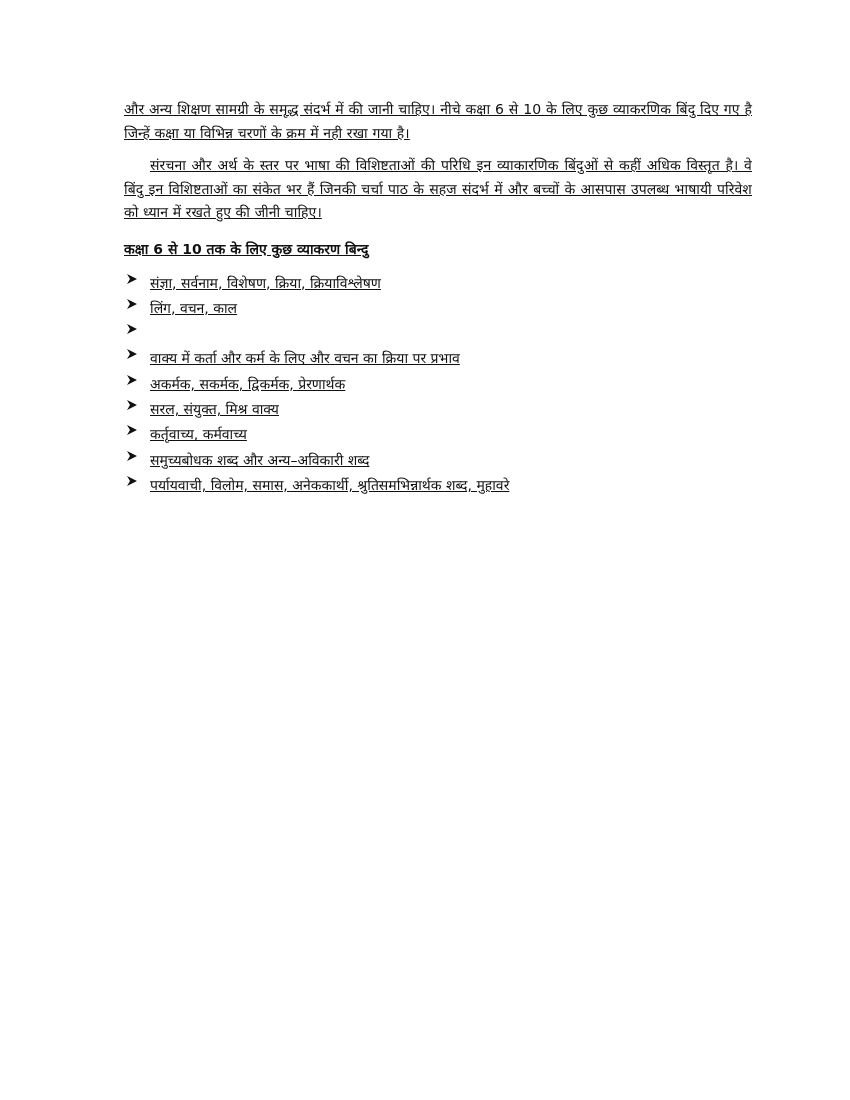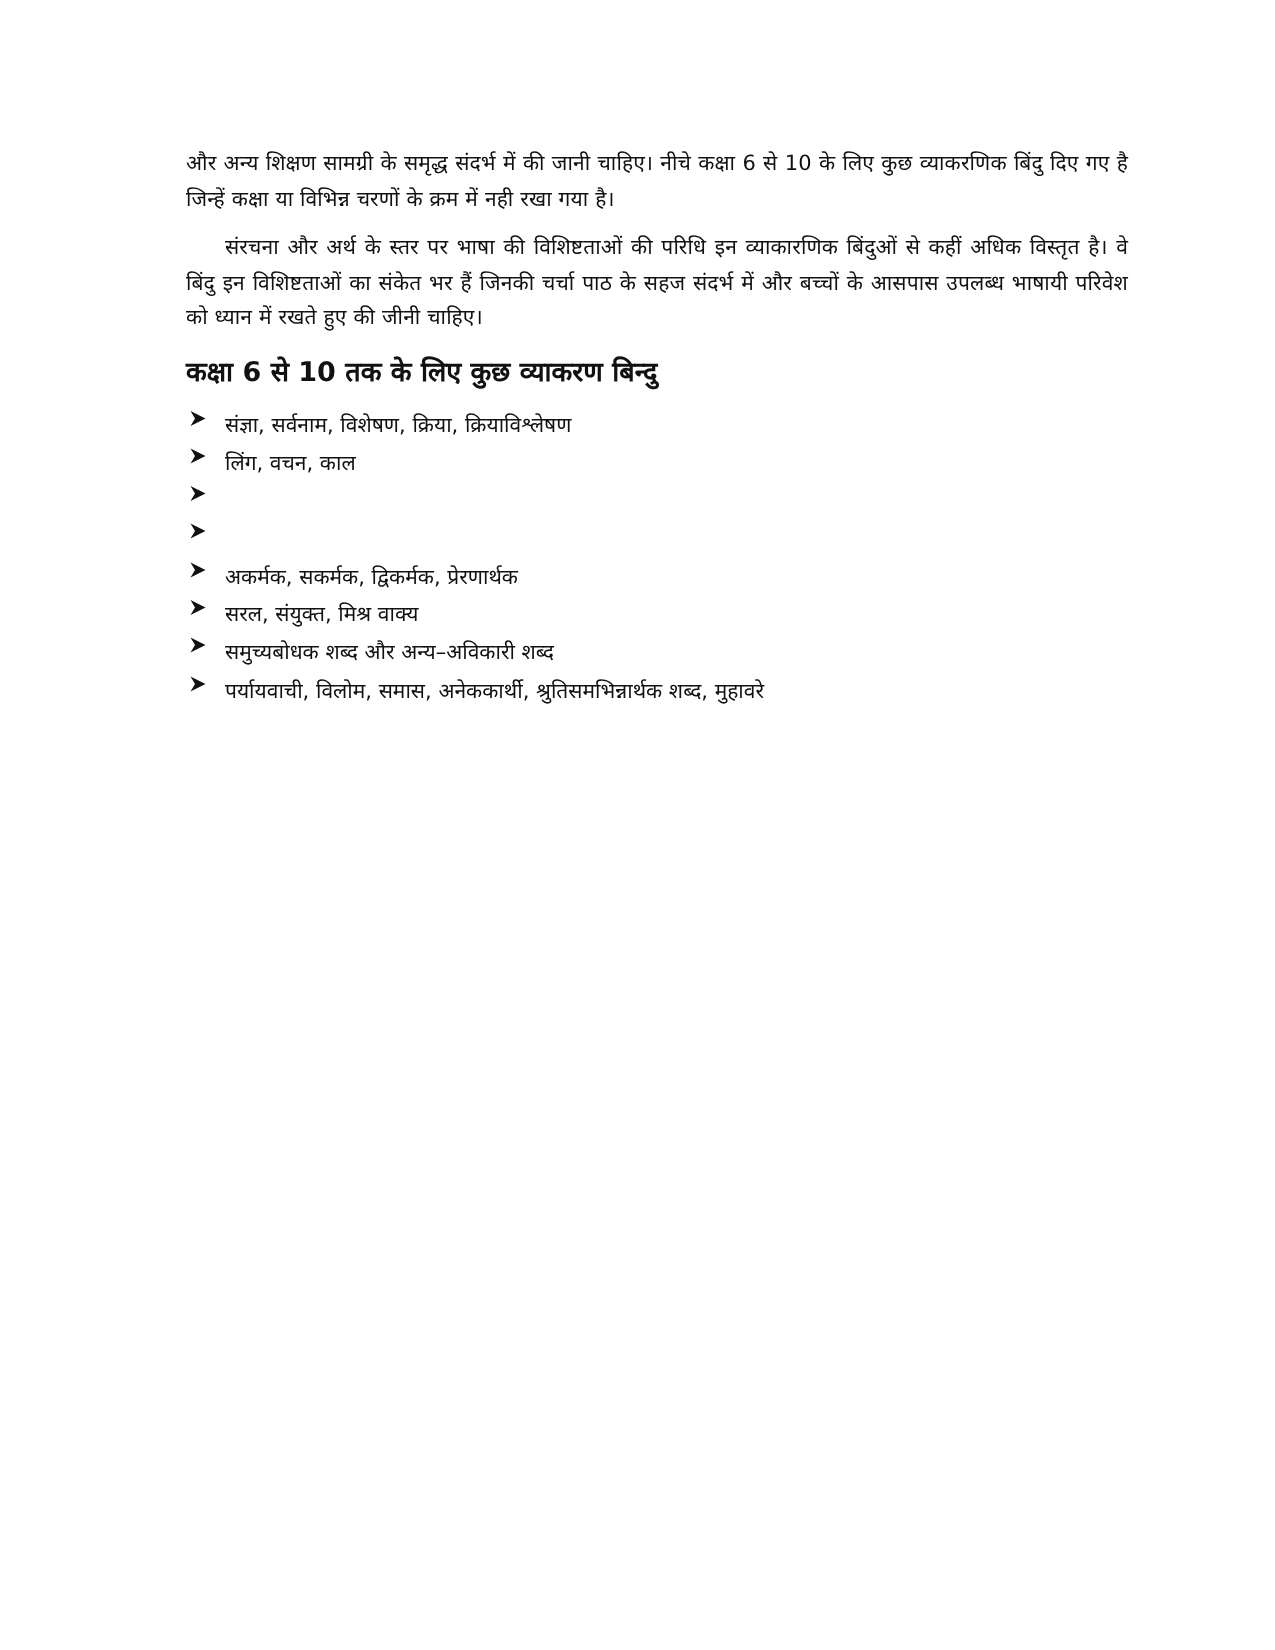--- a/index.html
+++ b/index.html
@@ -13,33 +13,34 @@
       position: relative;
       overflow: hidden;
       font-family: "DejaVu Sans", "Liberation Sans", sans-serif;
       color: #111111;
     }
     .page {
       position: absolute;
       left: 124px;
       top: 98px;
       width: 628px;
+      text-decoration: underline;
     }
     .para {
       font-size: 14px;
       line-height: 23.5px;
       text-align: justify;
       margin: 0 0 9px 0;
       letter-spacing: 0.1px;
     }
     .para.indent {
       text-indent: 26px;
     }
     .heading {
-      font-size: 18px;
+      font-size: 14px;
       font-weight: bold;
       margin: 14px 0 14px 0;
       line-height: 20px;
     }
     .list {
       list-style: none;
       margin: 0;
       padding: 0;
     }
     .list-item {
@@ -80,37 +81,44 @@
     </li>
     <li class="list-item">
       <svg class="bullet" viewBox="0 0 12 12">
           <path d="M1 1 L11 6 L1 11 L4 6 Z" fill="#111"></path>
         </svg>
     </li>
     <li class="list-item">
       <svg class="bullet" viewBox="0 0 12 12">
           <path d="M1 1 L11 6 L1 11 L4 6 Z" fill="#111"></path>
         </svg>
+      <span>वाक्य में कर्ता और कर्म के लिए और वचन का क्रिया पर प्रभाव</span>
     </li>
     <li class="list-item">
       <svg class="bullet" viewBox="0 0 12 12">
           <path d="M1 1 L11 6 L1 11 L4 6 Z" fill="#111"></path>
         </svg>
       <span>अकर्मक, सकर्मक, द्विकर्मक, प्रेरणार्थक</span>
     </li>
     <li class="list-item">
       <svg class="bullet" viewBox="0 0 12 12">
           <path d="M1 1 L11 6 L1 11 L4 6 Z" fill="#111"></path>
         </svg>
       <span>सरल, संयुक्त, मिश्र वाक्य</span>
     </li>
     <li class="list-item">
       <svg class="bullet" viewBox="0 0 12 12">
           <path d="M1 1 L11 6 L1 11 L4 6 Z" fill="#111"></path>
         </svg>
+      <span>कर्तृवाच्य, कर्मवाच्य</span>
+    </li>
+    <li class="list-item">
+      <svg class="bullet" viewBox="0 0 12 12">
+          <path d="M1 1 L11 6 L1 11 L4 6 Z" fill="#111"></path>
+        </svg>
       <span>समुच्यबोधक शब्द और अन्य–अविकारी शब्द</span>
     </li>
     <li class="list-item">
       <svg class="bullet" viewBox="0 0 12 12">
           <path d="M1 1 L11 6 L1 11 L4 6 Z" fill="#111"></path>
         </svg>
       <span>पर्यायवाची, विलोम, समास, अनेककार्थी, श्रुतिसमभिन्नार्थक शब्द, मुहावरे</span>
     </li>
   </ul>
 </div>

